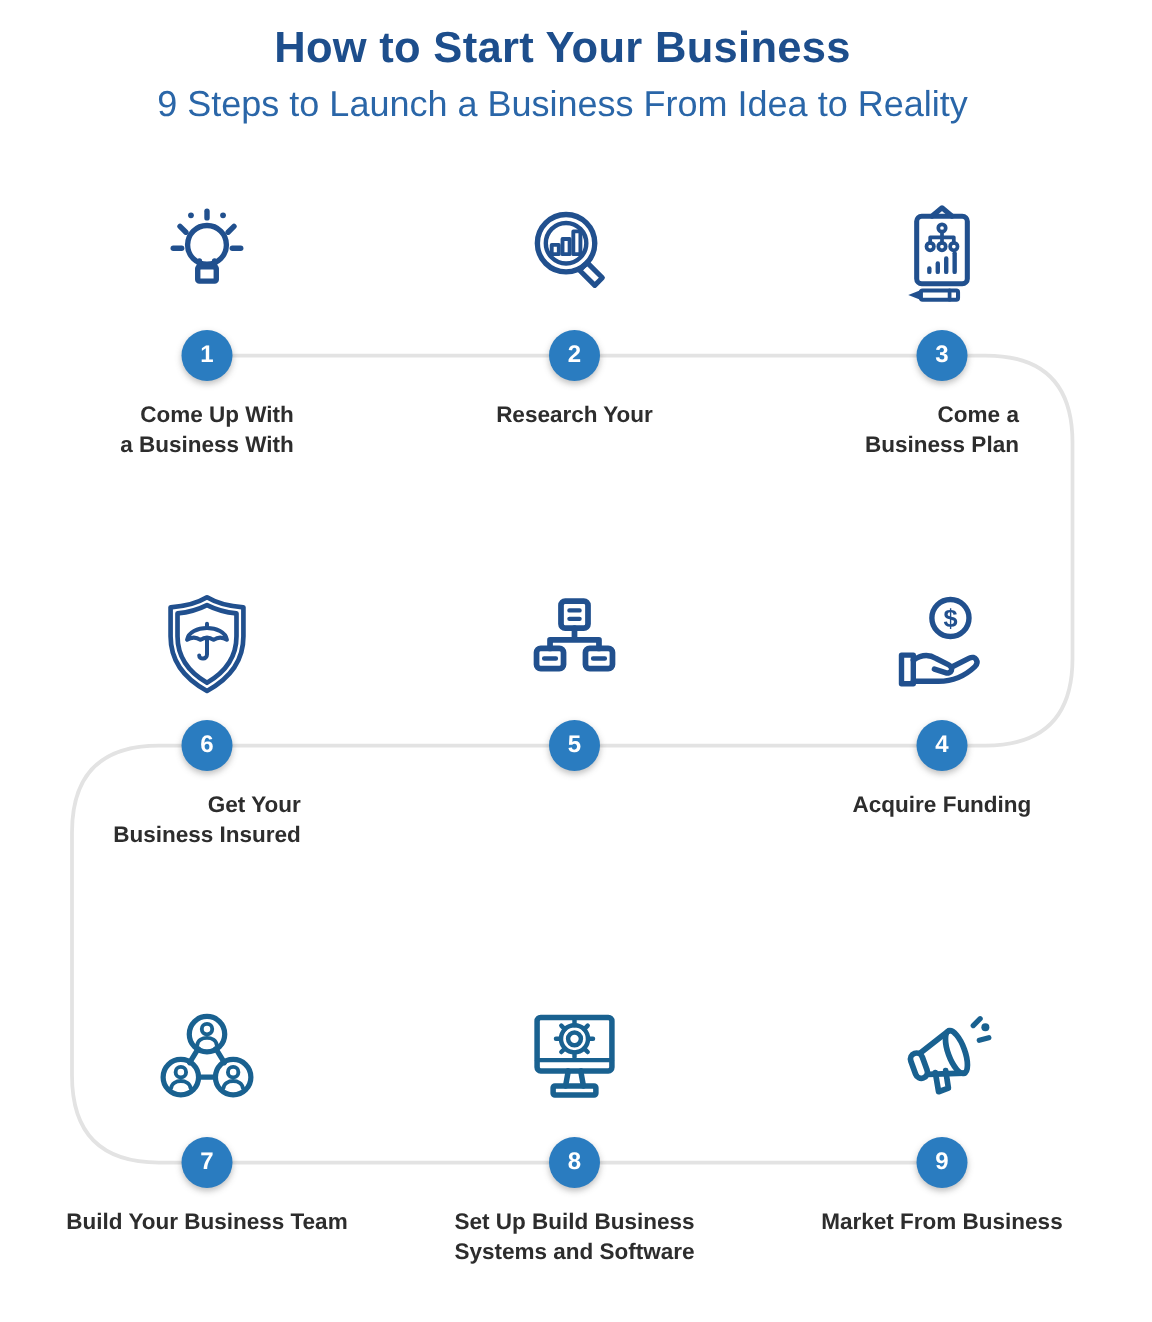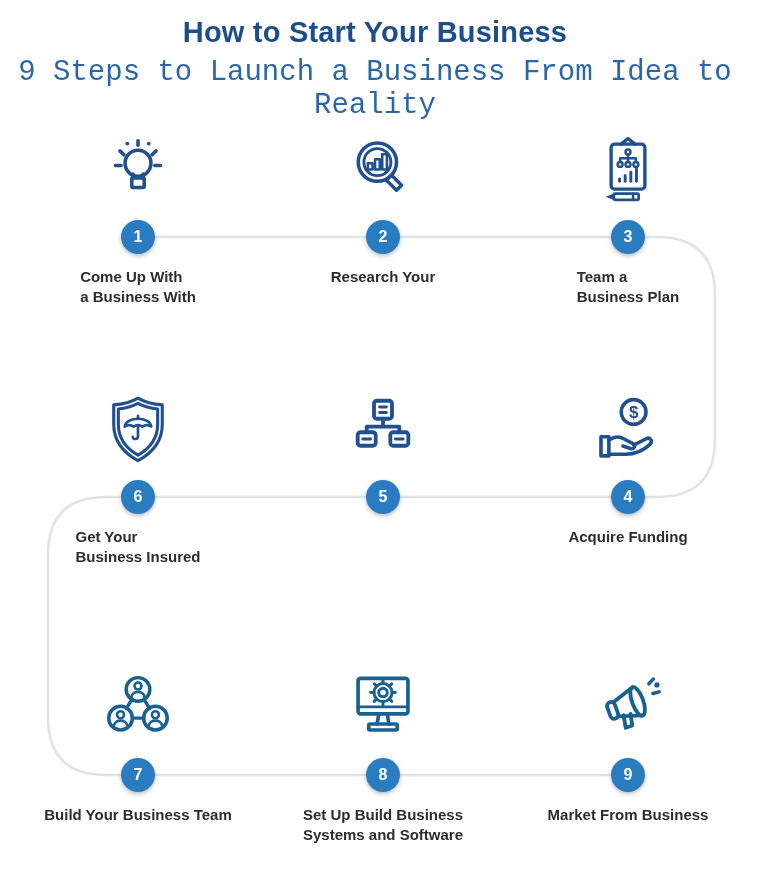--- a/index.html
+++ b/index.html
@@ -5,39 +5,39 @@
   html,body { margin:0; padding:0; }
   .canvas {
     position:relative; width:768px; height:881px;
     background:var(--background,#fff);
     font-family:"Liberation Sans",sans-serif;
     overflow:hidden;
   }
   
   .hdr { position:absolute; top:16px; left:0; width:750px; text-align:center; }
   .title { margin:0; font-size:29px; font-weight:bold; color:var(--title,#1d4e8c); letter-spacing:.2px; }
-  .subtitle { margin:7px 0 0 0; font-size:29px; font-weight:normal; color:var(--subtitle,#2a66a8);font-family:Liberation Mono, monospace; }
+  .subtitle { margin:7px 0 0 0; font-size:24px; font-weight:normal; color:var(--subtitle,#2a66a8); }
   
   .connector-svg { position:absolute; left:0; top:0; }
   .connector-svg path { fill:none; stroke:var(--line,#e3e3e3); stroke-width:2.5; }
   
   .cell { position:absolute; width:240px; display:flex; flex-direction:column; align-items:center; }
   .c1 { left:18px; } .c2 { left:263px; } .c3 { left:508px; }
   .r1 { top:128px; } .r2 { top:388px; } .r3 { top:666px; }
   .iconbox { height:84px; display:flex; align-items:center; justify-content:center; color:var(--icon-navy,#21508e); }
   .steel .iconbox { color:var(--icon-steel,#196190); }
   .iconbox svg { display:block; }
   .num {
     width:34px; height:34px; border-radius:50%; margin-top:8px;
     background:var(--circle,#2a7cc0); color:var(--circle-text,#fff);
     font-size:16px; font-weight:bold;
     display:flex; align-items:center; justify-content:center;
     box-shadow:0 2px 4px rgba(70,70,70,.35);
   }
-  .label { margin-top:13px; text-align:left; font-size:15px; font-weight:bold; line-height:1.35; color:var(--label,#2d2d2d); }
+  .label { margin-top:13px; text-align:right; font-size:15px; font-weight:bold; line-height:1.35; color:var(--label,#2d2d2d); }
   .label span { display:block; white-space:nowrap; }
   
   .f { fill:currentColor !important; stroke:none !important; }
   .t { fill:currentColor; stroke:none; font-family:"Liberation Sans",sans-serif; font-size:15px; font-weight:bold; text-anchor:middle; }
 </style>
 </head>
 <body>
 
 <div class="canvas">
 
@@ -103,21 +103,21 @@
         <path d="M29.5 42 V37" stroke-width="2.6"></path>
         <path d="M34.5 42 V34" stroke-width="2.6"></path>
         <path d="M39.5 42 V31" stroke-width="2.6"></path>
         <path class="f" d="M19.5 52.8 L12 55.7 L19.5 58.6 Z"></path>
         <rect x="19.5" y="53" width="22" height="5.5" rx="1" stroke-width="2.4"></rect>
         <path d="M36.5 53 V58.5" stroke-width="2.2"></path>
       </svg>
     </div>
     <div class="num">3</div>
     <div class="label">
-      <span>Team a</span>
+      <span>Come a</span>
       <span>Business Plan</span>
     </div>
   </div>
 
   <div class="cell c3 r2">
     <div class="iconbox">
       <svg width="72" height="72" viewBox="0 0 64 64" stroke="currentColor" fill="none" stroke-width="3.2" stroke-linecap="round" stroke-linejoin="round">
         <circle cx="37" cy="16" r="11"></circle>
         <text class="t" x="37" y="21.5">$</text>
         <rect x="8" y="38" width="7" height="17"></rect>

